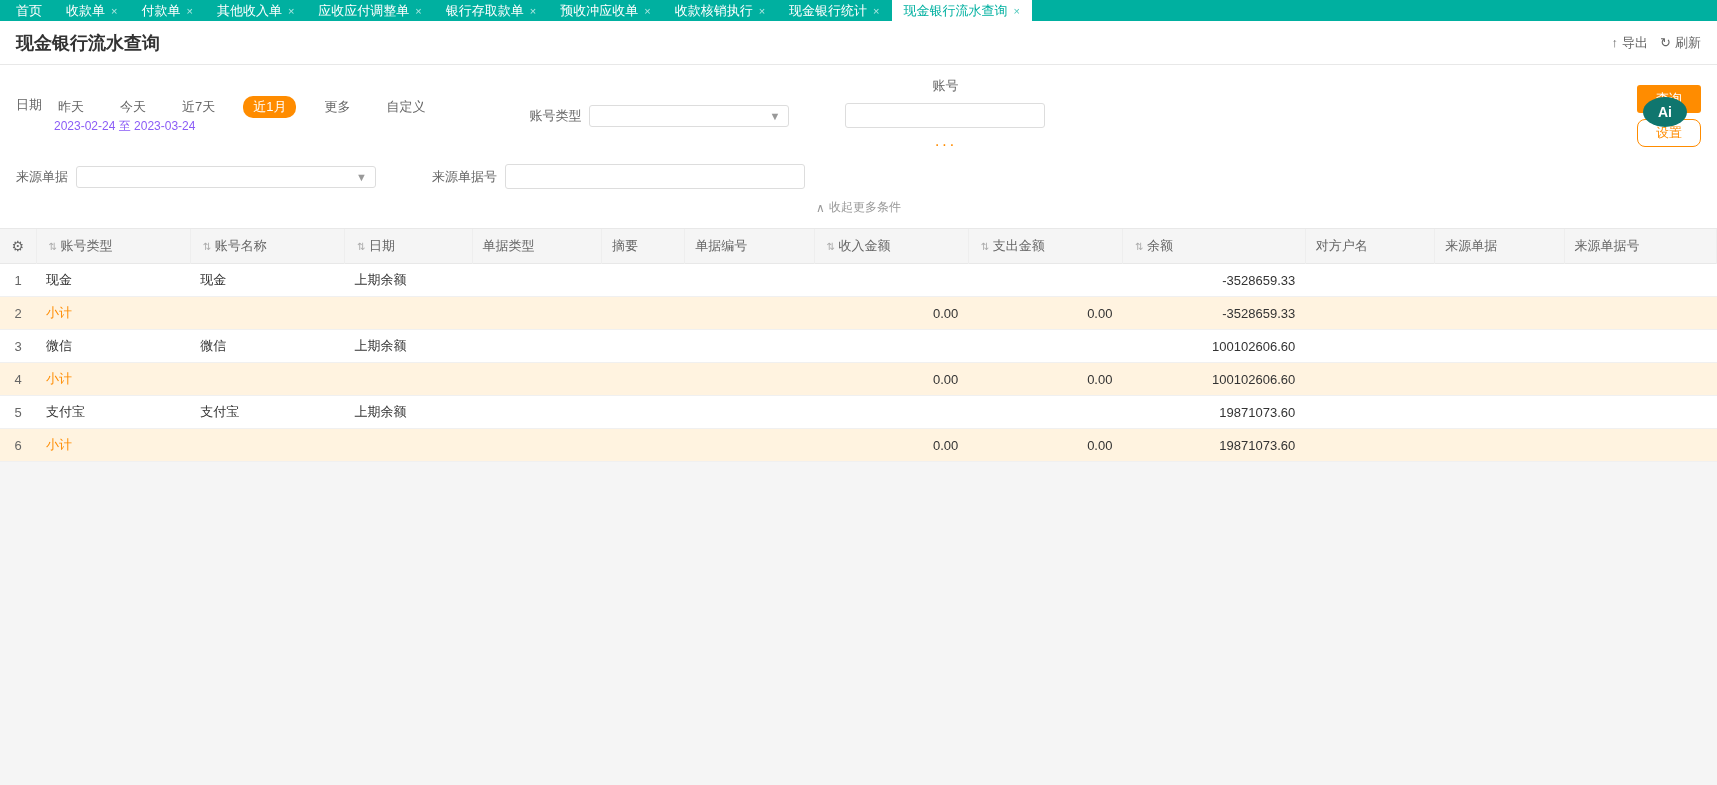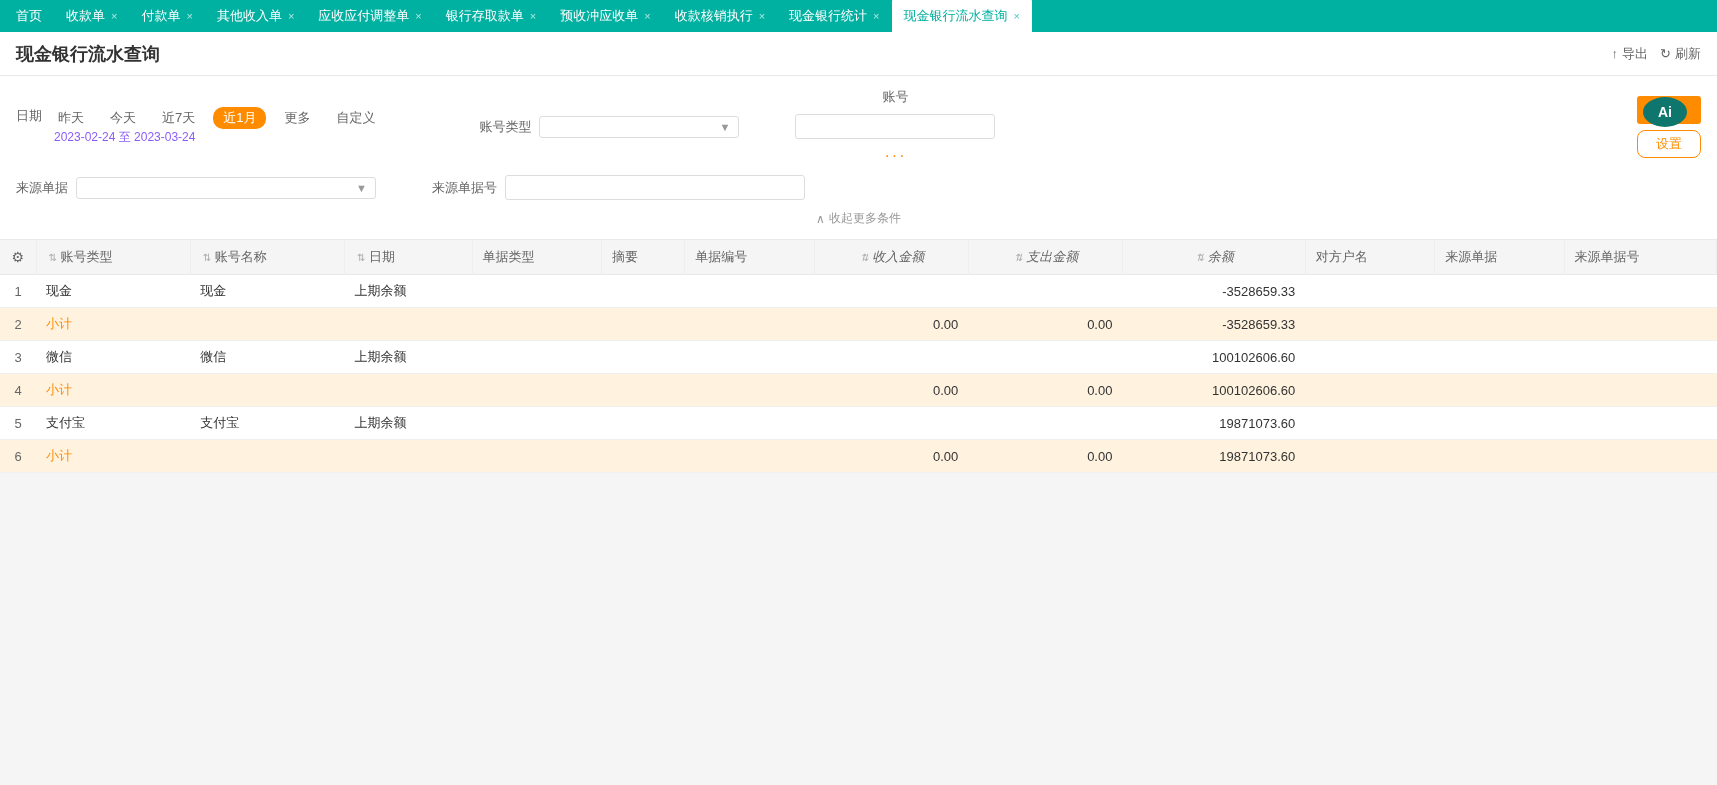--- a/index.html
+++ b/index.html
@@ -3,21 +3,21 @@
   <meta charset="utf-8">
   <style>
     * { box-sizing: border-box; margin: 0; padding: 0; }
     body { font-family: 'Microsoft YaHei', Arial, sans-serif; font-size: 13px; background: #f5f5f5; color: #333; }
 
     
     .top-nav {
       background: #00b0a0;
       display: flex;
       align-items: center;
-      height: 32px;
+      height: 21px;
       padding: 0 4px;
       overflow: hidden;
     }
     .nav-item {
       color: #fff;
       padding: 0 12px;
       height: 36px;
       display: flex;
       align-items: center;
       cursor: pointer;
@@ -78,21 +78,21 @@
       flex-wrap: wrap;
     }
     .filter-label {
       color: #666;
       font-size: 13px;
       white-space: nowrap;
     }
     .date-options {
       display: flex;
       align-items: center;
-      gap: 10px;
+      gap: 20px;
     }
     .date-opt {
       padding: 2px 8px;
       border-radius: 3px;
       cursor: pointer;
       font-size: 13px;
       color: #666;
     }
     .date-opt.active {
       background: #ff8c00;
@@ -181,21 +181,21 @@
     }
     tbody tr:nth-child(even) { background: #fffaf5; }
     tbody tr.subtotal { background: #fff3e0; }
     tbody tr.subtotal:nth-child(even) { background: #fff3e0; }
     tbody td {
       padding: 7px 10px;
       white-space: nowrap;
     }
     td.num-col, th.num-col { text-align: center; }
     td.amount-col { text-align: right; }
-    th.amount-col { text-align: center; font-style: italic; }
+    th.amount-col { text-align: left; }
     .gear-icon { font-size: 14px; color: #666; }
 
     
     .select-wrapper {
       position: relative;
       display: inline-flex;
       align-items: center;
       border: 1px solid #ddd;
       border-radius: 3px;
       background: #fff;

